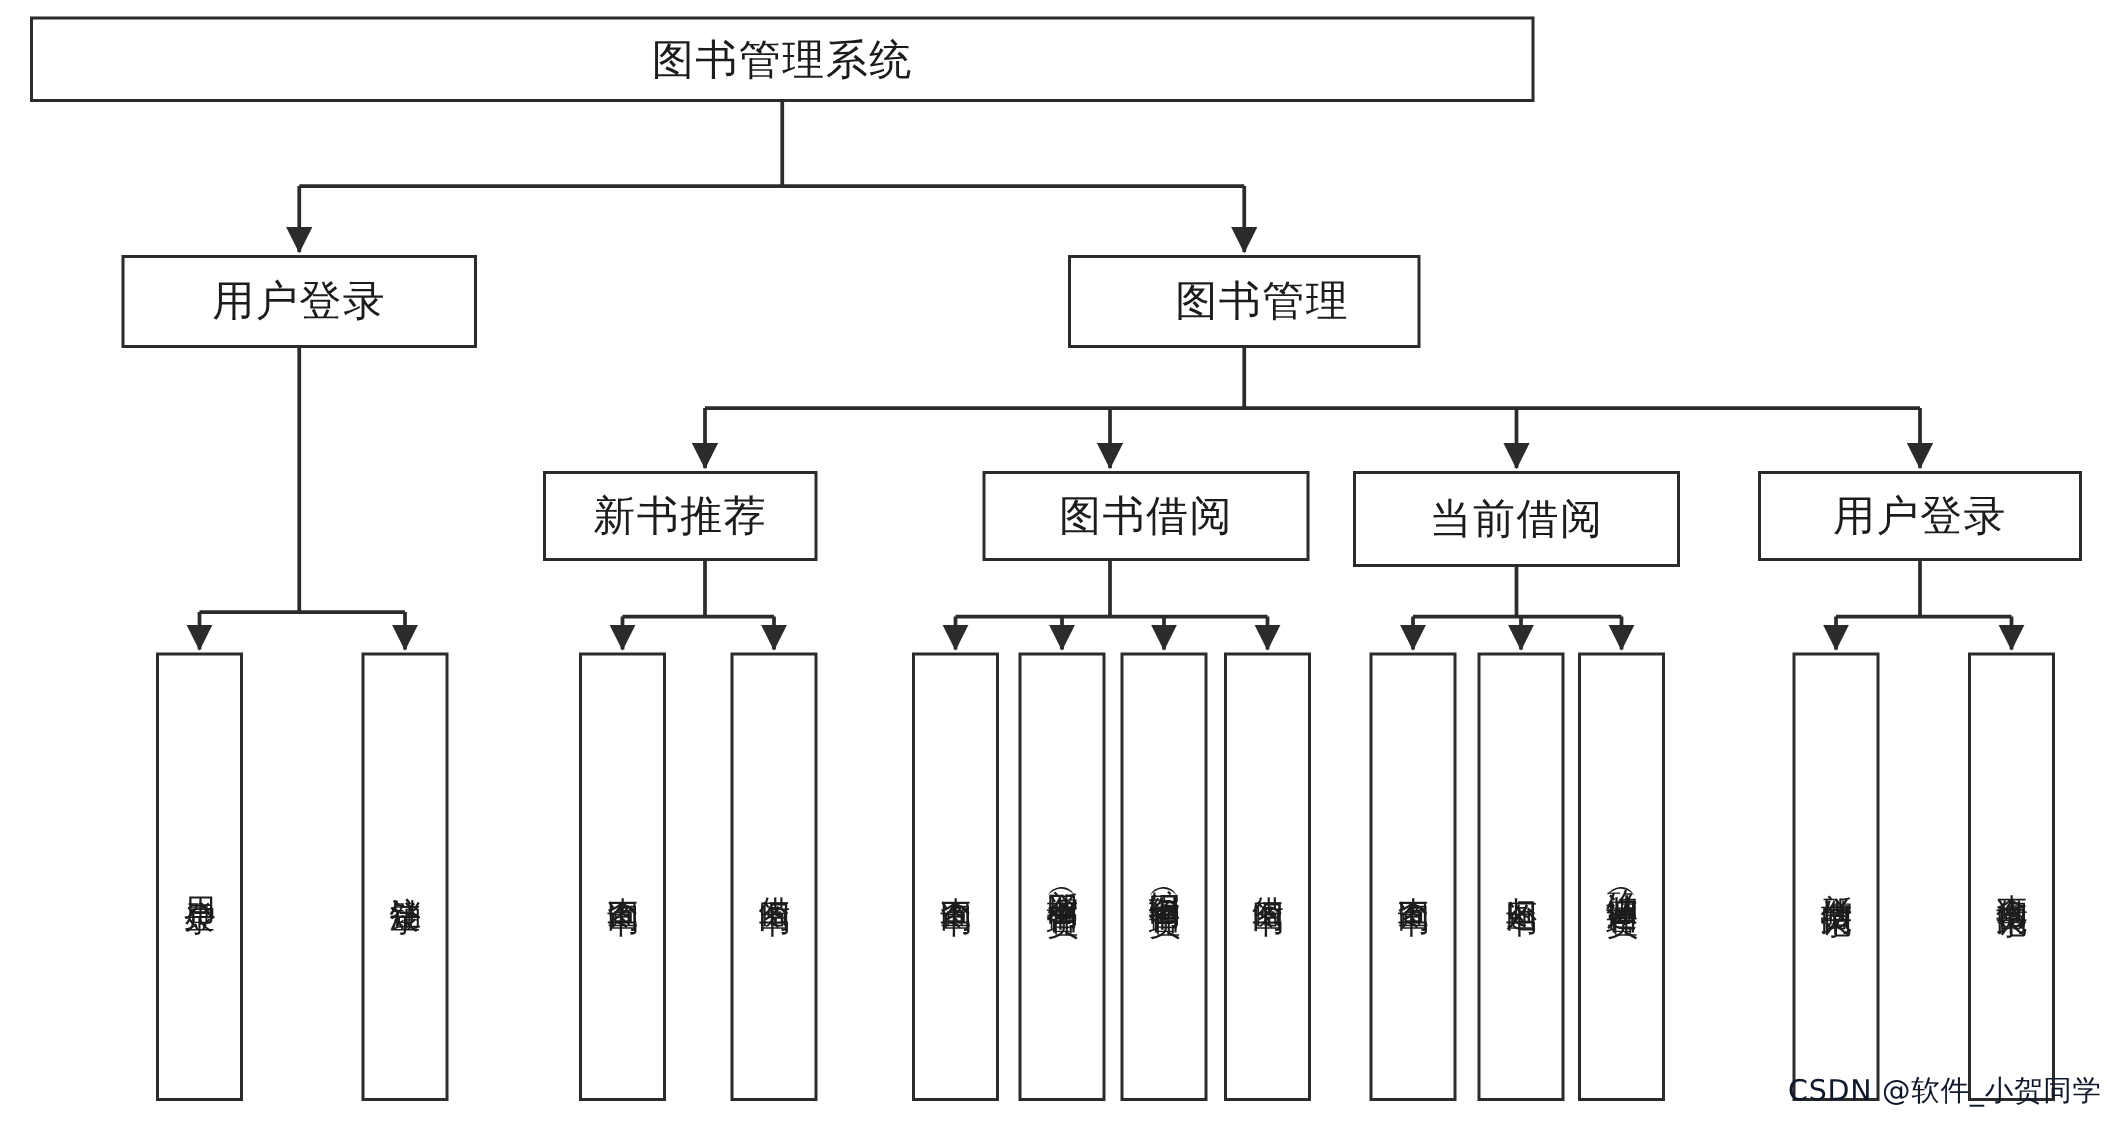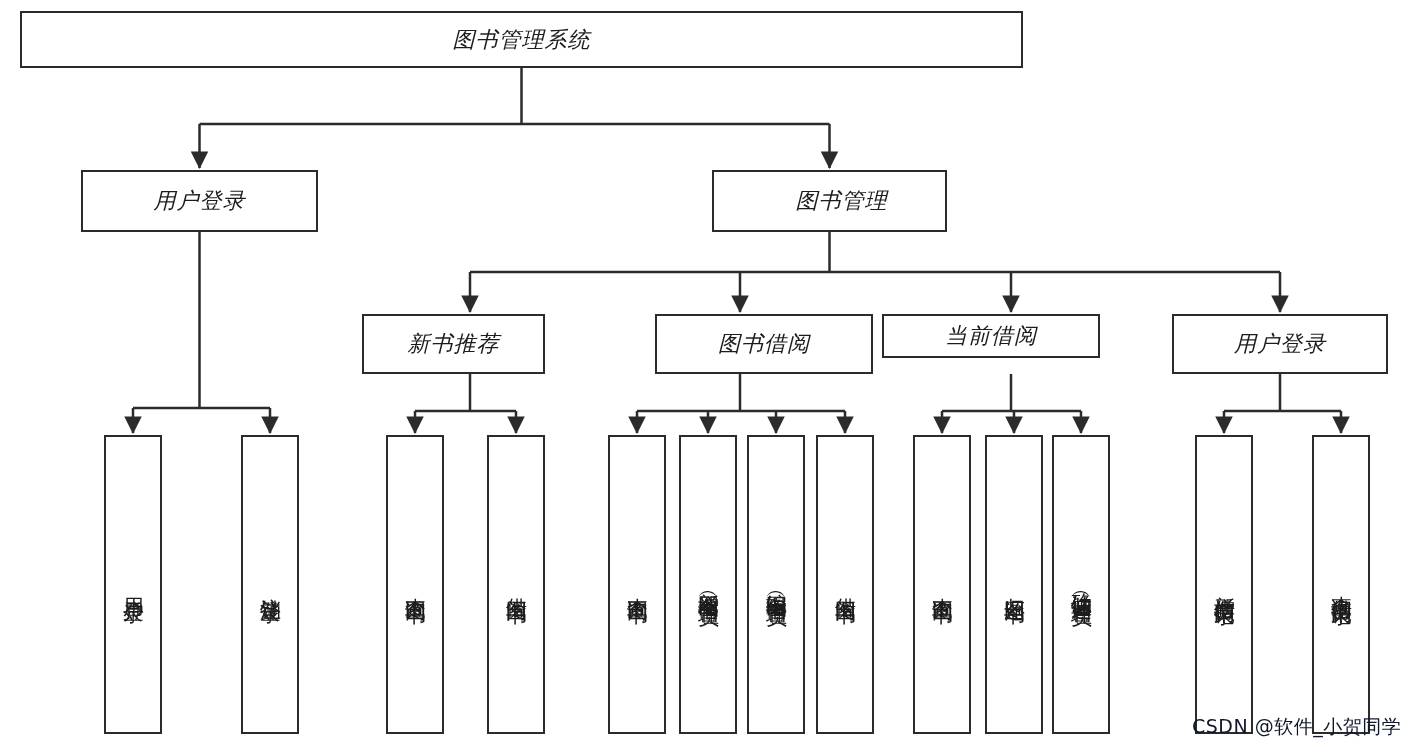--- a/index.html
+++ b/index.html
@@ -28,23 +28,22 @@
     position: absolute;
     box-sizing: border-box;
     background: #ffffff;
     border: 2px solid #2b2b2b;
     display: flex;
     align-items: center;
     justify-content: center;
     color: #1c1c1c;
   }
   .node.horiz {
-    font-size: 22px;
+    font-size: 28px;
     letter-spacing: 1px;
-    font-style: italic;
   }
   .node.vert {
     writing-mode: vertical-rl;
     text-orientation: upright;
     font-size: 21px;
     line-height: 1.18;
     letter-spacing: 2px;
     padding: 6px 0;
   }
   .node.vert .vtext {
@@ -116,21 +115,21 @@
       </div>
       <div class="node horiz" style="left: 712px; top: 170px; width: 235px; height: 62px; padding-left: 24px;">
         <span class="htext">图书管理</span>
       </div>
       <div class="node horiz" style="left: 362px; top: 314px; width: 183px; height: 60px;">
         <span class="htext">新书推荐</span>
       </div>
       <div class="node horiz" style="left: 631px; top: 314px; width: 218px; height: 60px; margin-left: 24px;">
         <span class="htext">图书借阅</span>
       </div>
-      <div class="node horiz" style="left: 882px; top: 314px; width: 218px; height: 44px;">
+      <div class="node horiz" style="left: 902px; top: 314px; width: 218px; height: 64px;">
         <span class="htext">当前借阅</span>
       </div>
       <div class="node horiz" style="left: 1172px; top: 314px; width: 216px; height: 60px;">
         <span class="htext">用户登录</span>
       </div>
       <div class="node vert" style="left: 104px; top: 435px; width: 58px; height: 299px;">
         <span class="vtext">用户登录</span>
       </div>
       <div class="node vert" style="left: 241px; top: 435px; width: 58px; height: 299px;">
         <span class="vtext">注销登录</span>

